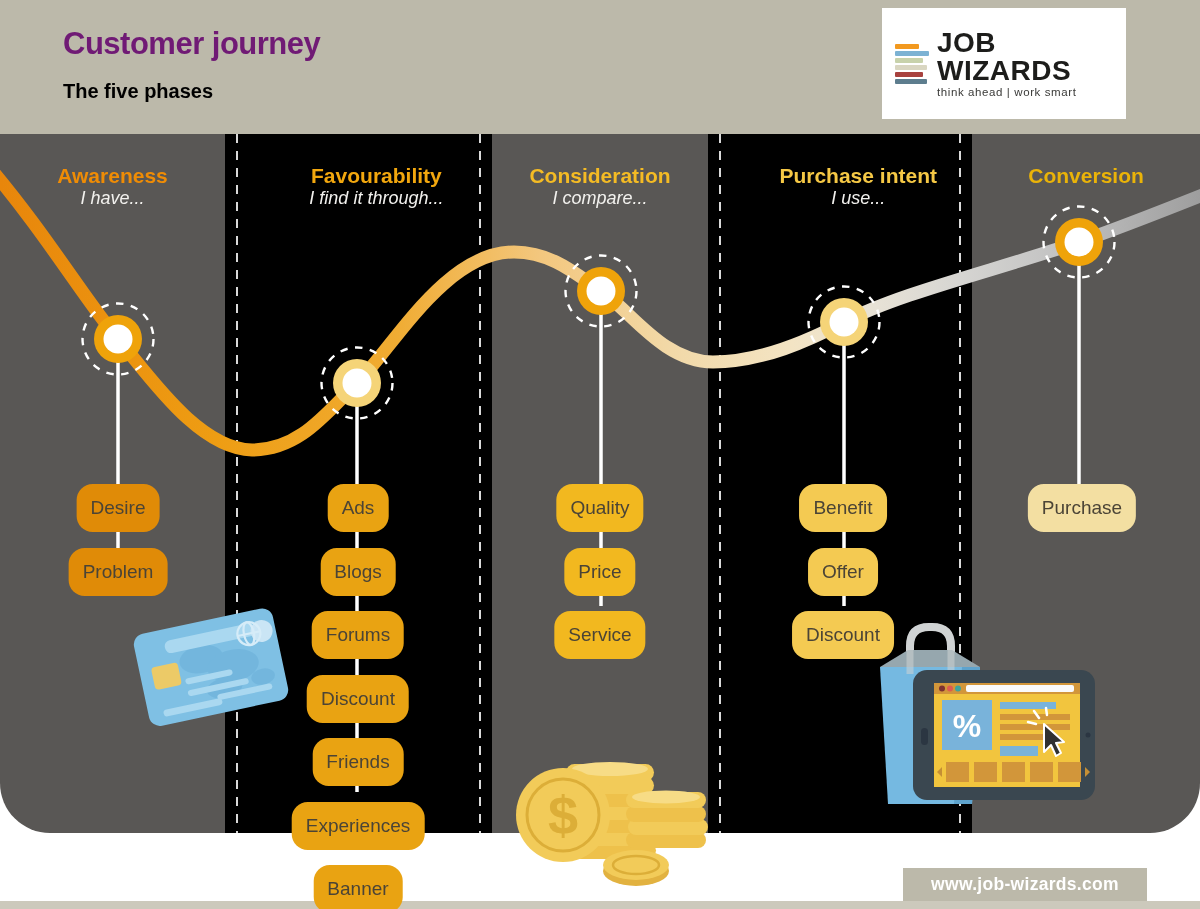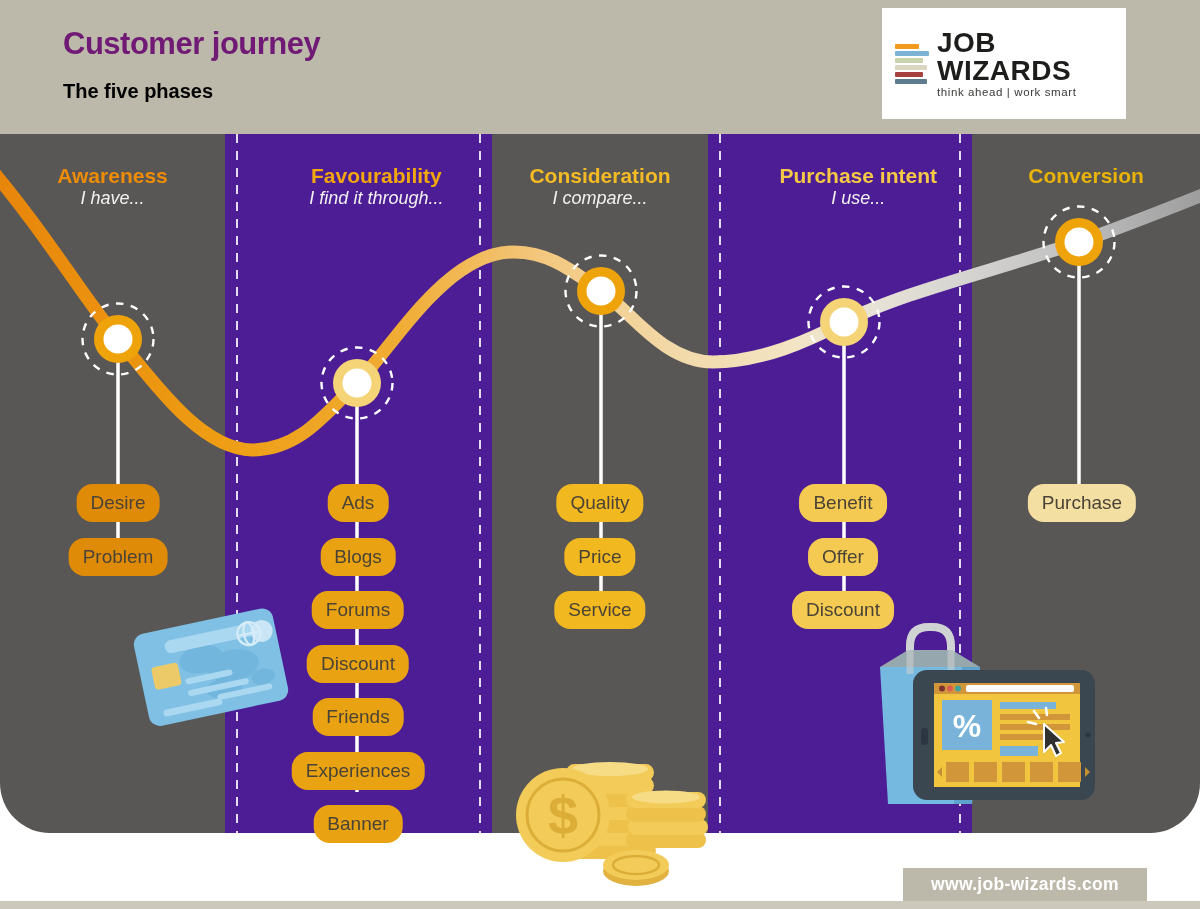--- a/index.html
+++ b/index.html
@@ -13,32 +13,32 @@
   .logo-bars{display:flex;flex-direction:column;gap:2px;margin-right:8px;}
   .logo-bars i{display:block;height:5px;border-radius:1px;}
   .logo-text-wrap{display:flex;flex-direction:column;}
   .logo-name{font-size:28px;font-weight:bold;color:#1d1d1b;letter-spacing:0.5px;line-height:28px;}
   .logo-tagline{font-size:11.5px;color:#3a3a38;margin-top:1px;letter-spacing:0.6px;}
 
   
   .panel{position:absolute;left:0;top:134px;width:1200px;height:699px;border-radius:0 0 50px 50px;overflow:hidden;display:flex;}
   .col{height:100%;}
   .col-dark{background:#595755;}
-  .col-light{background:#4c1d95;padding-left:36px;}
+  .col-light{background:#000000;padding-left:36px;}
   .divider{position:absolute;top:0;width:2px;height:699px;background:repeating-linear-gradient(to bottom,#ffffff 0 9px,transparent 9px 17px);opacity:.85;}
   .phase-title{margin-top:30px;text-align:center;font-size:21px;font-weight:bold;}
   .phase-sub{margin-top:0;text-align:center;font-size:18px;color:#f2f1ee;font-style:italic;}
 
   
   .journey{position:absolute;left:0;top:0;z-index:3;pointer-events:none;}
 
   
   .pills-layer{position:absolute;left:0;top:0;width:1200px;height:909px;z-index:4;pointer-events:none;}
   .stack{position:absolute;top:484px;display:flex;flex-direction:column;gap:15.5px;align-items:center;transform:translateX(-50%);}
-  .pill{height:38px;display:flex;align-items:center;padding:0 14px;border-radius:16px;font-size:19px;color:#4b4436;white-space:nowrap;}
+  .pill{height:48px;display:flex;align-items:center;padding:0 14px;border-radius:16px;font-size:19px;color:#4b4436;white-space:nowrap;}
   .stack-0 .pill{background:#e08b07;}
   .stack-1 .pill{background:#e9a312;}
   .stack-2 .pill{background:#f2b81f;}
   .stack-3 .pill{background:#f4ca52;}
   .stack-4 .pill{background:#f3dfa2;}
 
   
   .illus{position:absolute;z-index:5;pointer-events:none;}
   #card-illus{left:125px;top:595px;}
   #coins-illus{left:512px;top:742px;}

